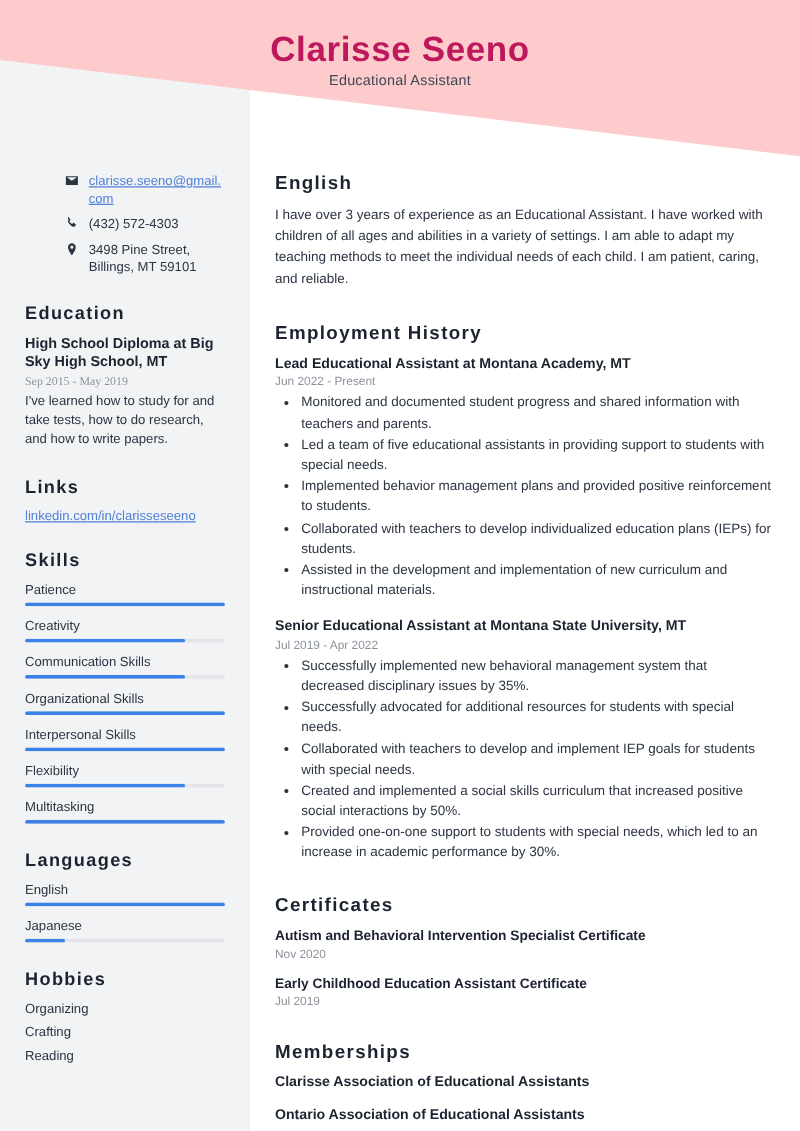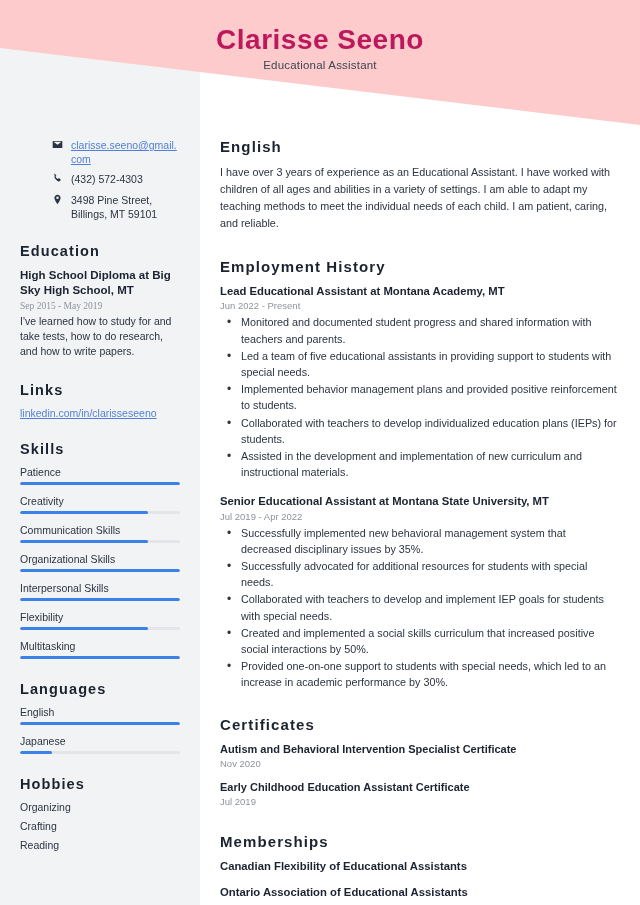--- a/index.html
+++ b/index.html
@@ -388,18 +388,18 @@
     <div class="cert">
       <div class="cert-name">Autism and Behavioral Intervention Specialist Certificate</div>
       <div class="cert-date">Nov 2020</div>
     </div>
     <div class="cert">
       <div class="cert-name">Early Childhood Education Assistant Certificate</div>
       <div class="cert-date">Jul 2019</div>
     </div>
 
     <div class="main-heading spaced">Memberships</div>
-    <div class="membership">Canadian Flexibility of Educational Assistants</div>
+    <div class="membership">Clarisse Association of Educational Assistants</div>
     <div class="membership">Ontario Association of Educational Assistants</div>
 
   </div>
 
 </div>
 
 </body></html>

